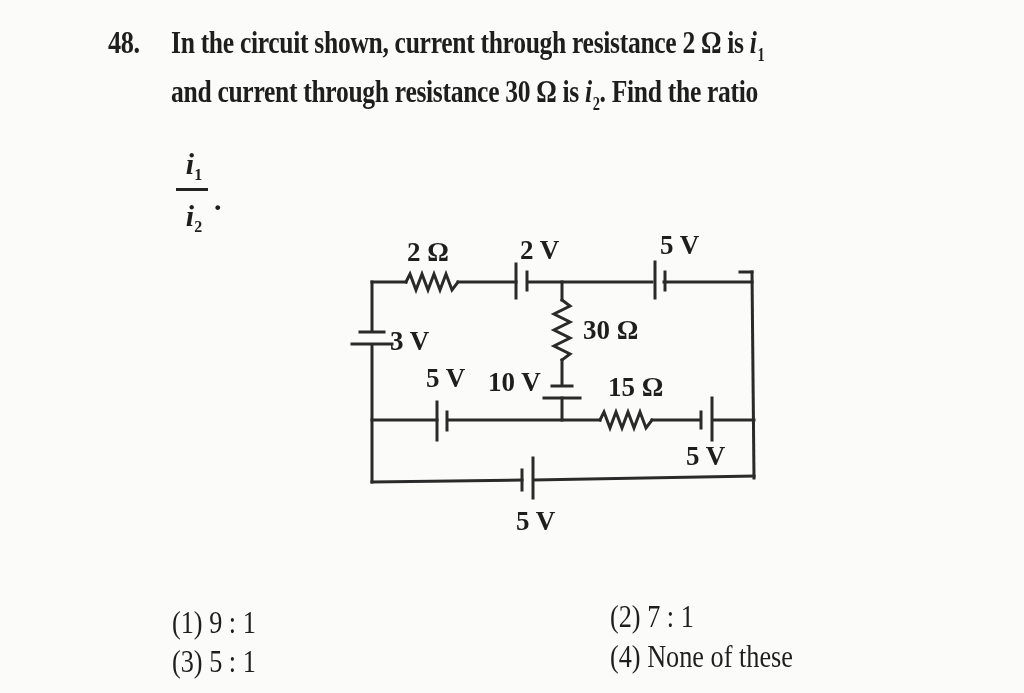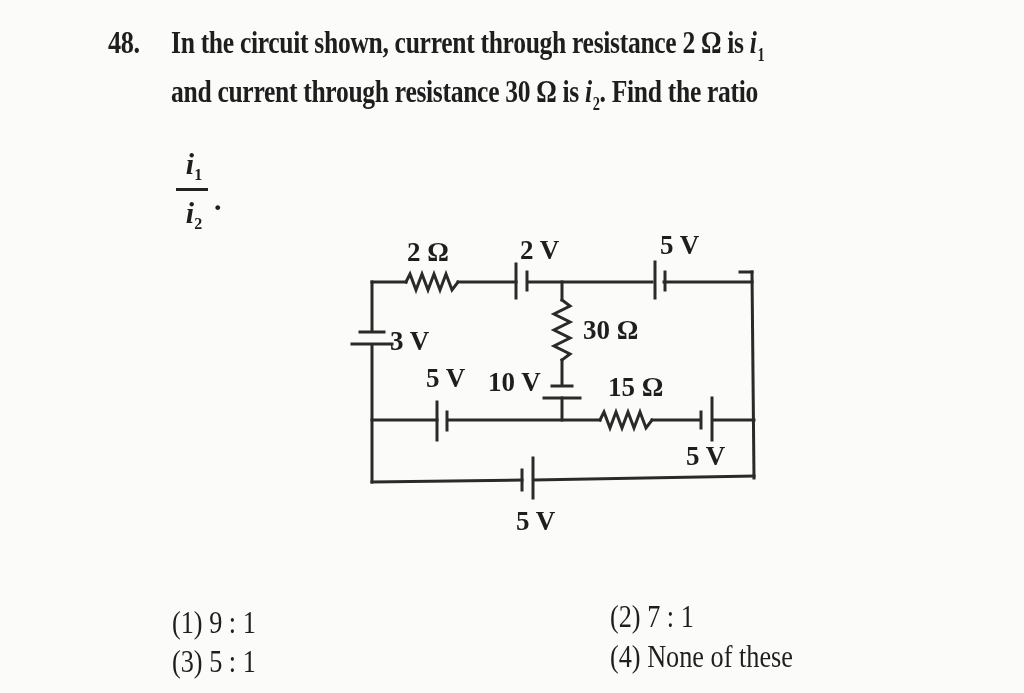--- a/index.html
+++ b/index.html
@@ -26,21 +26,21 @@
     .qline.l2 { top:73px; }
     .sub { font-size:18px; position:relative; top:8px; margin-left:1px; }
     .ital { font-style:italic; }
     .frac {
       position:absolute; left:176px; top:133px;
       font-size:30px; font-weight:bold; font-style:italic;
       text-align:center; width:36px;margin-top:16px;
     }
     .frac .num { display:block; line-height:30px; }
     .frac .bar { display:block; height:3px; background:#222; margin:4px 0 6px 0; width:32px; }
-    .frac .den { display:block; line-height:32px; }
+    .frac .den { display:block; line-height:38px; }
     .frac .dot { position:absolute; left:38px; top:34px; font-style:normal; }
     .frac .s { font-size:16px; font-style:normal; position:relative; top:6px; }
     svg.circuit { position:absolute; left:0; top:0; }
     .lbl { font-family:"Liberation Serif","DejaVu Serif",serif; font-weight:bold; font-size:27px; fill:#1e1e1e; }
     .opt {
       position:absolute; font-size:32px;
       transform:scaleX(0.82); transform-origin:left top;
       white-space:nowrap;
     }
   </style>

